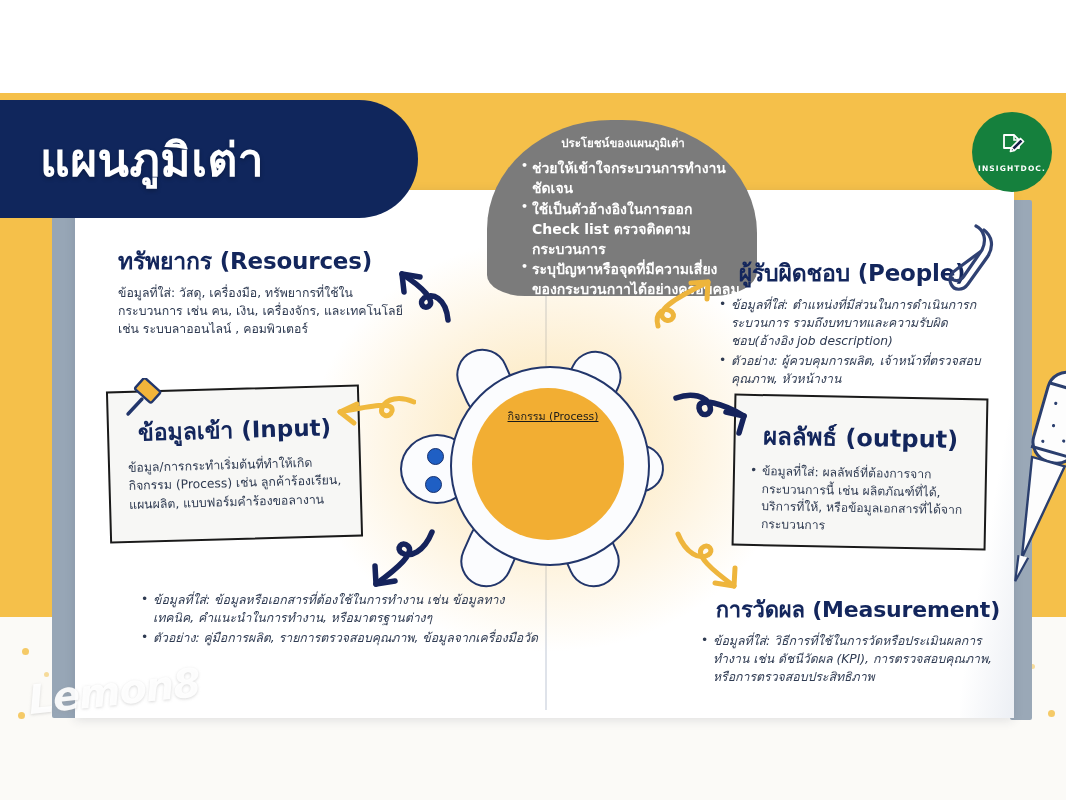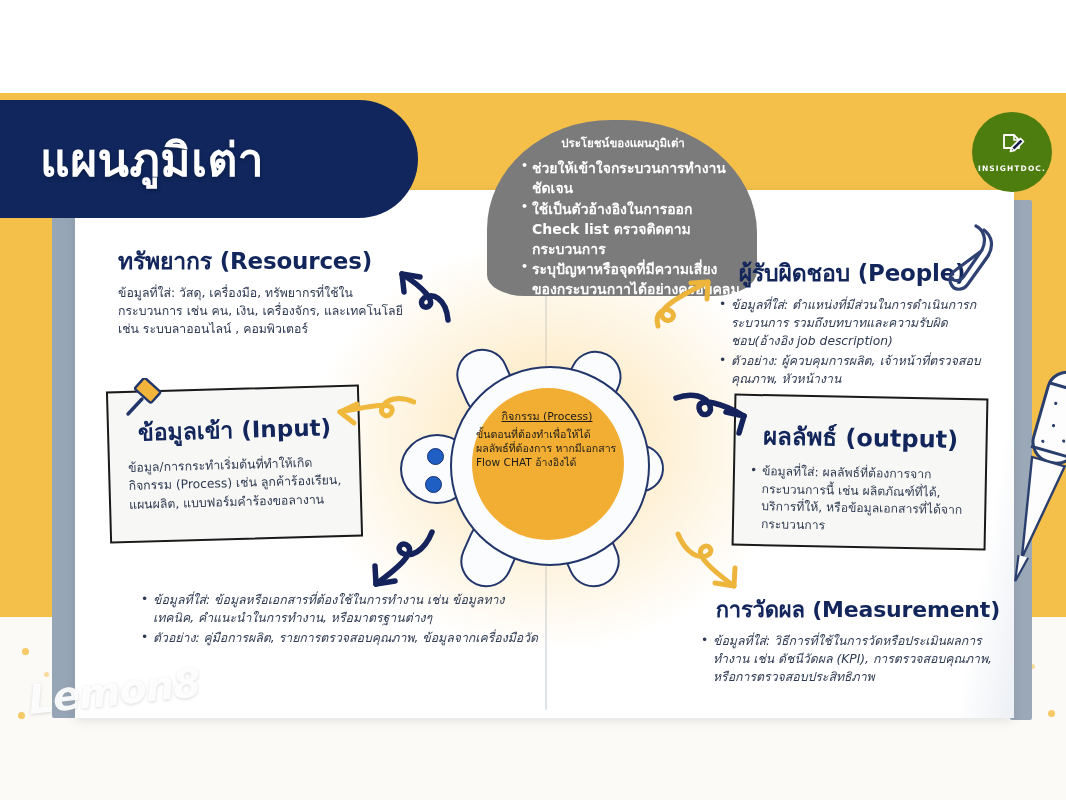--- a/index.html
+++ b/index.html
@@ -27,21 +27,21 @@
   .glow{position:absolute;left:300px;top:230px;width:500px;height:430px;
         background:radial-gradient(ellipse at 50% 50%, rgba(250,205,110,.55) 0%, rgba(250,210,130,.28) 38%, rgba(255,255,255,0) 68%);}
 
   
   .title-pill{position:absolute;left:-22px;top:100px;width:440px;height:118px;background:#10265c;
               border-radius:0 62px 62px 0;display:flex;align-items:center;}
   .title-pill .t{color:#ffffff;font-size:46px;font-weight:700;letter-spacing:.5px;padding-left:62px;
                  text-shadow:0 2px 4px rgba(0,0,0,.25);}
 
   
-  .brand{position:absolute;left:972px;top:112px;width:80px;height:80px;border-radius:50%;background:#4d7c0f;
+  .brand{position:absolute;left:972px;top:112px;width:80px;height:80px;border-radius:50%;background:#15803d;
          display:flex;flex-direction:column;align-items:center;justify-content:center;}
   .brand .bl{color:#fff;font-size:7.5px;font-weight:700;letter-spacing:1.1px;margin-top:4px;}
 
   
   .cloud{position:absolute;left:487px;top:120px;width:270px;height:176px;background:#7b7b7b;
          border-radius:46% 50% 16% 14% / 62% 64% 14% 12%;}
   .cloud-inner{position:absolute;left:0;top:0;width:270px;height:176px;padding:14px 16px 0 18px;box-sizing:border-box;}
   .cloud-title{color:#ffffff;font-size:11.5px;font-weight:700;text-align:center;margin-bottom:7px;}
   .cloud ul{margin:0;padding-left:16px;list-style:none;}
   .cloud li{color:#ffffff;font-size:14px;line-height:1.42;margin-bottom:1px;position:relative;padding-left:11px;font-weight:bold;}
@@ -79,21 +79,21 @@
 
   
   .turtle{position:absolute;left:398px;top:348px;width:264px;height:238px;}
   .flipper{position:absolute;background:#fbfcfe;border:2.4px solid #22366b;border-radius:26px;}
   .t-head{position:absolute;left:2px;top:86px;width:70px;height:66px;background:#fbfcfe;
           border:2.4px solid #22366b;border-radius:50%;}
   .eye{position:absolute;width:15px;height:15px;border-radius:50%;background:#1f5fc4;border:1.5px solid #17306d;}
   .shell-out{position:absolute;left:52px;top:18px;width:196px;height:196px;border-radius:50%;
              background:#fbfcfe;border:2.6px solid #22366b;}
   .shell-in{position:absolute;left:74px;top:40px;width:152px;height:152px;border-radius:50%;background:#f2ae33;}
-  .shell-in .txt{position:absolute;left:4px;top:22px;width:142px;color:#1b1b1b;font-size:10.6px;line-height:1.36;}
+  .shell-in .txt{position:absolute;left:10px;top:22px;width:142px;color:#1b1b1b;font-size:10.6px;line-height:1.36;}
   .shell-in .txt .hd{display:block;text-align:center;text-decoration:underline;margin-bottom:2px;font-size:10.8px;}
 
   
   .arrow{position:absolute;}
 
   
   .clip{position:absolute;left:948px;top:222px;width:52px;height:72px;}
   .pen{position:absolute;left:1000px;top:352px;width:96px;height:244px;transform:rotate(16deg);}
 
   
@@ -201,21 +201,20 @@
     <div class="flipper" style="left:166px;top:170px;width:48px;height:66px;transform:rotate(-24deg);"></div>
 
     <div class="t-head"></div>
     <div class="eye" style="left:29px;top:100px;"></div>
     <div class="eye" style="left:27px;top:128px;"></div>
 
     <div class="shell-out"></div>
     <div class="shell-in">
       <div class="txt">
         <span class="hd">กิจกรรม (Process)</span>
-        <span>ขั้นตอนที่ต้องทำเพื่อให้ได้ผลลัพธ์ที่ต้องการ หากมีเอกสาร Flow CHAT อ้างอิงได้</span>
       </div>
     </div>
   </div>
 
   <svg class="arrow" style="left:388px;top:258px;width:72px;height:72px;" viewBox="0 0 72 72">
     <path d="M60 62 C58 40 44 34 36 40 C30 45 36 52 41 48 C47 43 36 30 14 16" fill="none" stroke="#15235c" stroke-width="5.5" stroke-linecap="round"></path>
     <path d="M14 16 l18 3 M14 16 l2 18" fill="none" stroke="#15235c" stroke-width="5.5" stroke-linecap="round"></path>
   </svg>
 
   <svg class="arrow" style="left:330px;top:392px;width:86px;height:56px;" viewBox="0 0 86 56">

